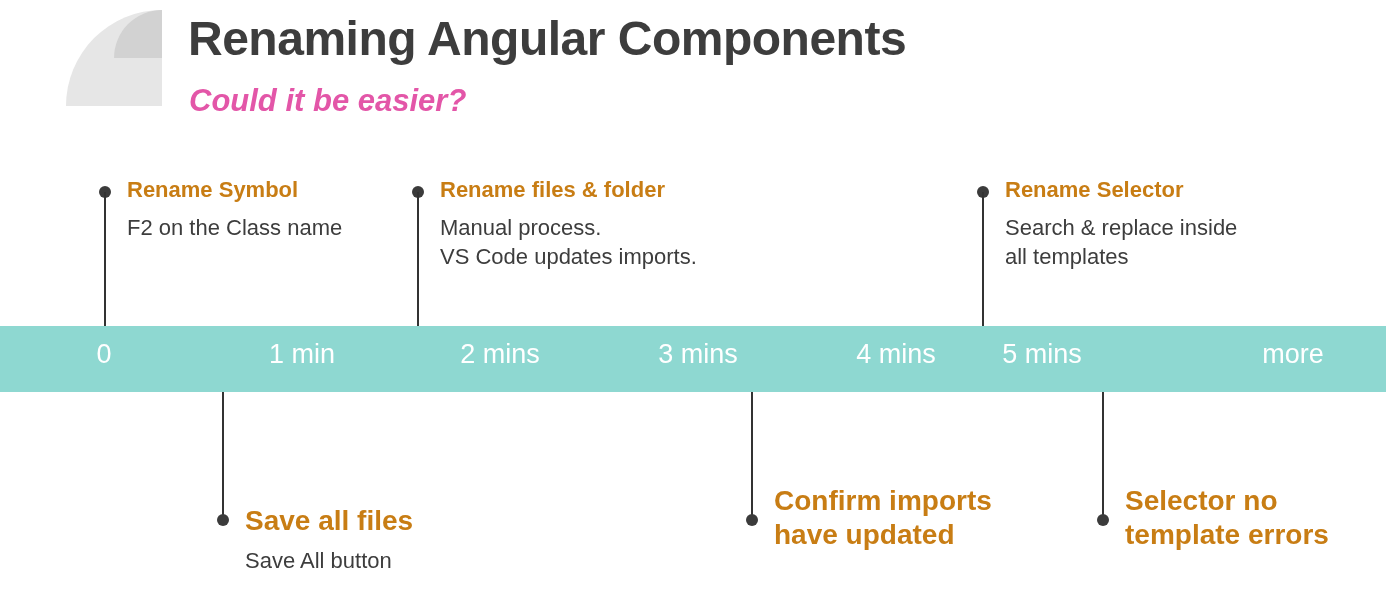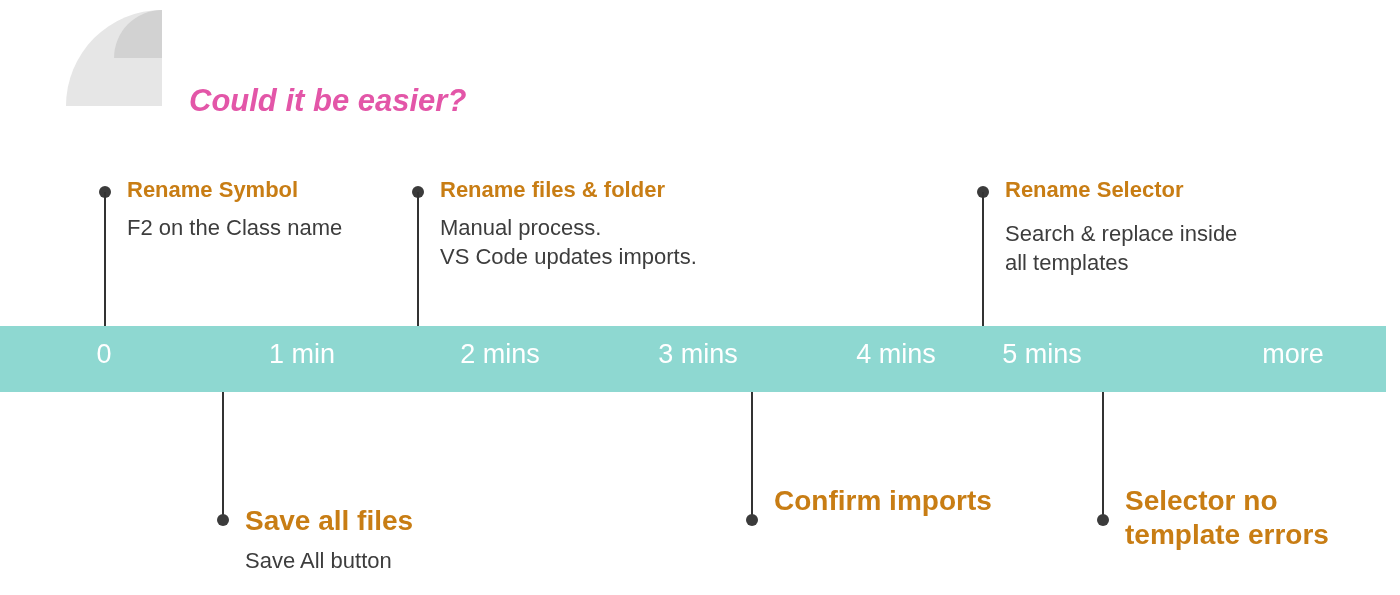--- a/index.html
+++ b/index.html
@@ -130,20 +130,21 @@
   .marker-bottom .m-desc { margin-top: 8px; }
 </style>
 </head>
 <body>
 
 <div id="header">
   <div id="logo">
     <div class="outer"></div>
     <div class="inner"></div>
   </div>
+  <div id="title">Renaming Angular Components</div>
   <div id="subtitle">Could it be easier?</div>
 </div>
 
 <div id="timeline-bar"></div>
 <div id="ticks">
     <div class="tick-label" style="left: 104px;">0</div>
     <div class="tick-label" style="left: 302px;">1 min</div>
     <div class="tick-label" style="left: 500px;">2 mins</div>
     <div class="tick-label" style="left: 698px;">3 mins</div>
     <div class="tick-label" style="left: 896px;">4 mins</div>
@@ -177,21 +178,21 @@
         </div>
       </div>
     </div>
     <div class="marker marker-top" style="left: 982px; top: 192px;">
       <div class="dot"></div>
       <div class="stem"></div>
       <div class="label-block">
         <div>
           <div class="m-title">Rename Selector</div>
         </div>
-        <div style="margin-top: 16px;">
+        <div style="margin-top: 10px;">
           <div class="m-desc" style="margin-top: 0px;">Search &amp; replace inside</div>
           <div class="m-desc" style="margin-top: 0px;">all templates</div>
         </div>
       </div>
     </div>
   </div>
 <div id="markers-bottom">
     <div class="marker marker-bottom" style="left: 222px; top: 392px;">
       <div class="stem"></div>
       <div class="dot"></div>
@@ -201,20 +202,21 @@
         </div>
         <div class="m-desc">Save All button</div>
       </div>
     </div>
     <div class="marker marker-bottom" style="left: 751px; top: 392px;">
       <div class="stem"></div>
       <div class="dot"></div>
       <div class="label-block" style="top: 92px;">
         <div>
           <div class="m-title">Confirm imports</div>
+          <div class="m-title">have updated</div>
         </div>
       </div>
     </div>
     <div class="marker marker-bottom" style="left: 1102px; top: 392px;">
       <div class="stem"></div>
       <div class="dot"></div>
       <div class="label-block" style="top: 92px;">
         <div>
           <div class="m-title">Selector no</div>
           <div class="m-title">template errors</div>

